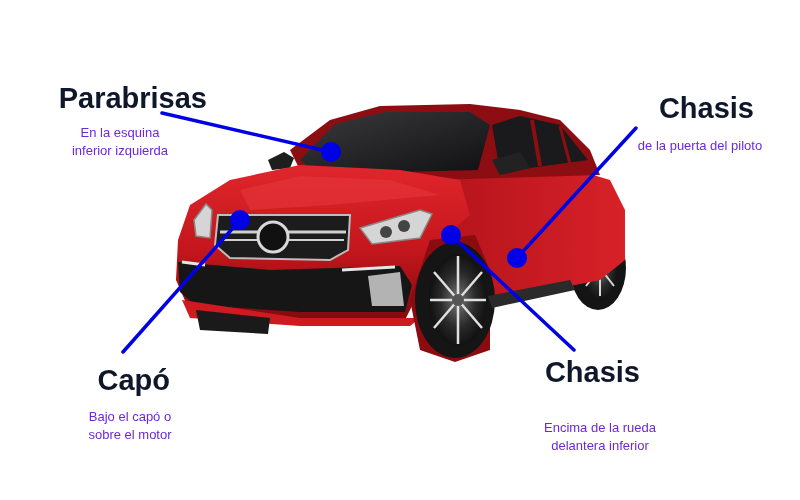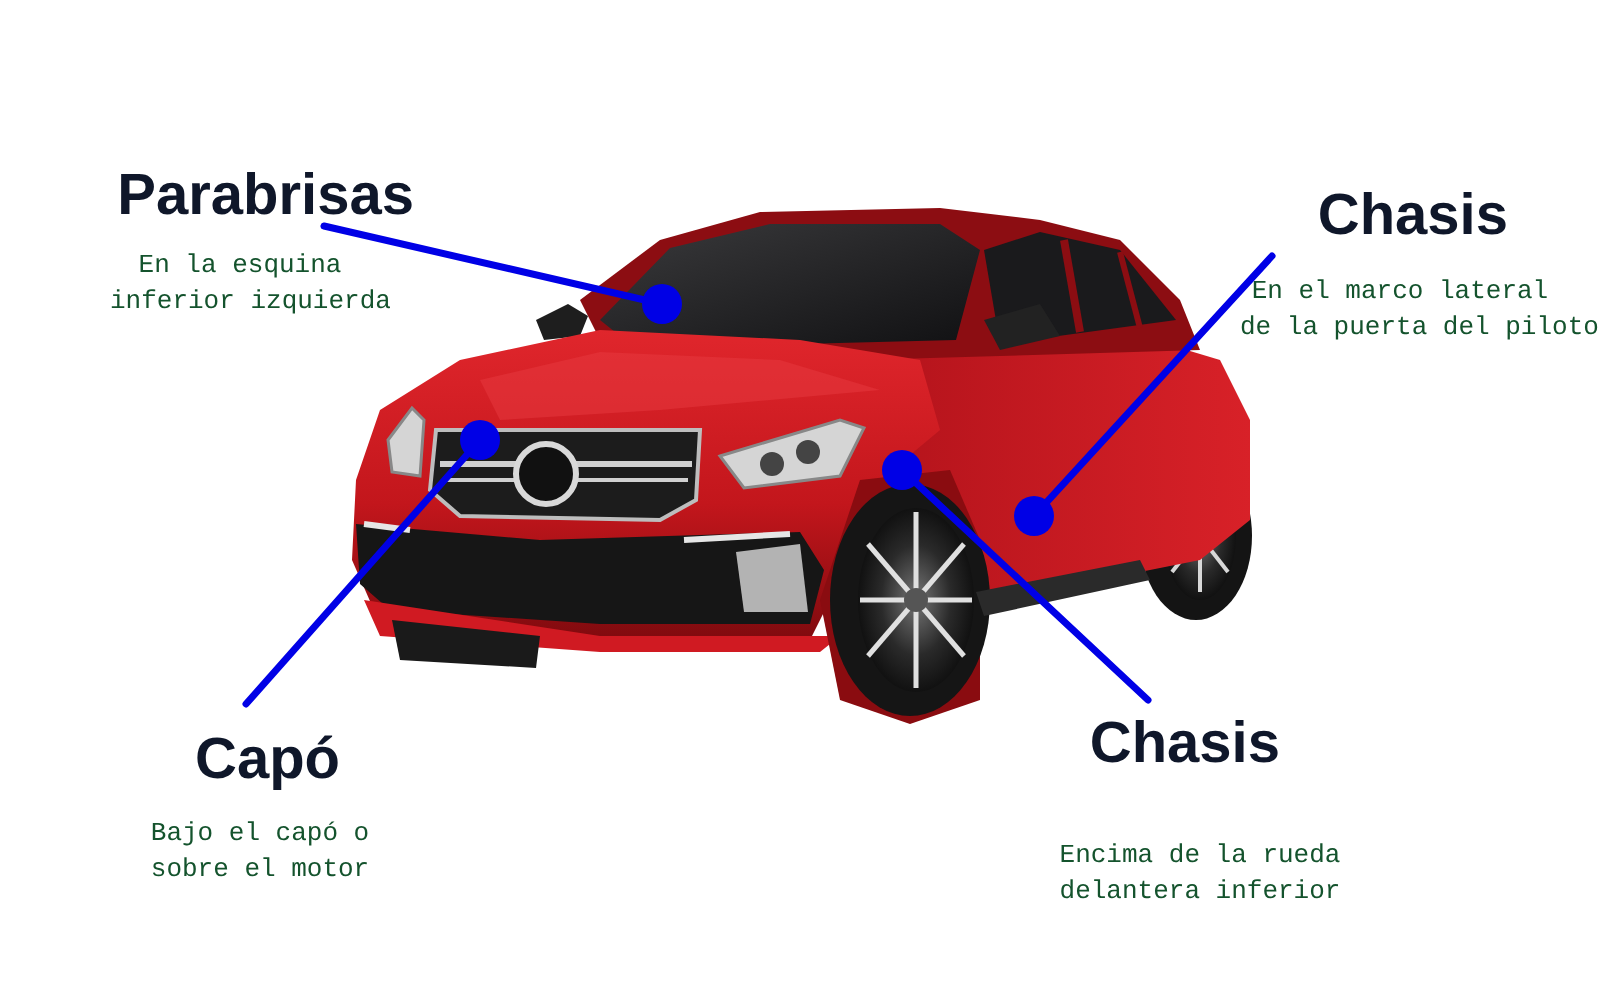--- a/index.html
+++ b/index.html
@@ -6,22 +6,22 @@
     body {
       width: 800px; height: 500px; overflow: hidden; background: #ffffff;
       position: relative; font-family: "Liberation Sans", "DejaVu Sans", sans-serif;
     }
     #stage { position: absolute; left: 0; top: 0; width: 800px; height: 500px; }
     .label-title {
       position: absolute; font-weight: bold; color: #0f172a; font-size: 29px;
       line-height: 1; white-space: nowrap; text-align: right;
     }
     .label-desc {
-      position: absolute; color: #14532d; font-size: 13px; line-height: 18px;
-      text-align: center; white-space: nowrap; font-family: Liberation Mono, monospace;
+      position: absolute; color: #6d28d9; font-size: 13px; line-height: 18px;
+      text-align: center; white-space: nowrap;
     }
   </style>
 </head>
 <body>
 
 <div id="stage">
 
   <svg width="800" height="500" viewBox="0 0 800 500" style="position:absolute;left:0;top:0">
     <defs>
       <linearGradient id="bodyGrad" x1="0" y1="0" x2="0" y2="1">
@@ -119,21 +119,20 @@
   </svg>
 
   <div class="label-title" style="left:55px;top:84px;width:152px;">Parabrisas</div>
   <div class="label-desc" style="left:55px;top:124px;width:130px;">
     <div>En la esquina</div>
     <div>inferior izquierda</div>
   </div>
 
   <div class="label-title" style="left:636px;top:94px;width:118px;">Chasis</div>
   <div class="label-desc" style="left:620px;top:137px;width:160px;">
-    <div>En el marco lateral</div>
     <div>de la puerta del piloto</div>
   </div>
 
   <div class="label-title" style="left:70px;top:366px;width:100px;">Capó</div>
   <div class="label-desc" style="left:70px;top:408px;width:120px;">
     <div>Bajo el capó o</div>
     <div>sobre el motor</div>
   </div>
 
   <div class="label-title" style="left:540px;top:358px;width:100px;">Chasis</div>

